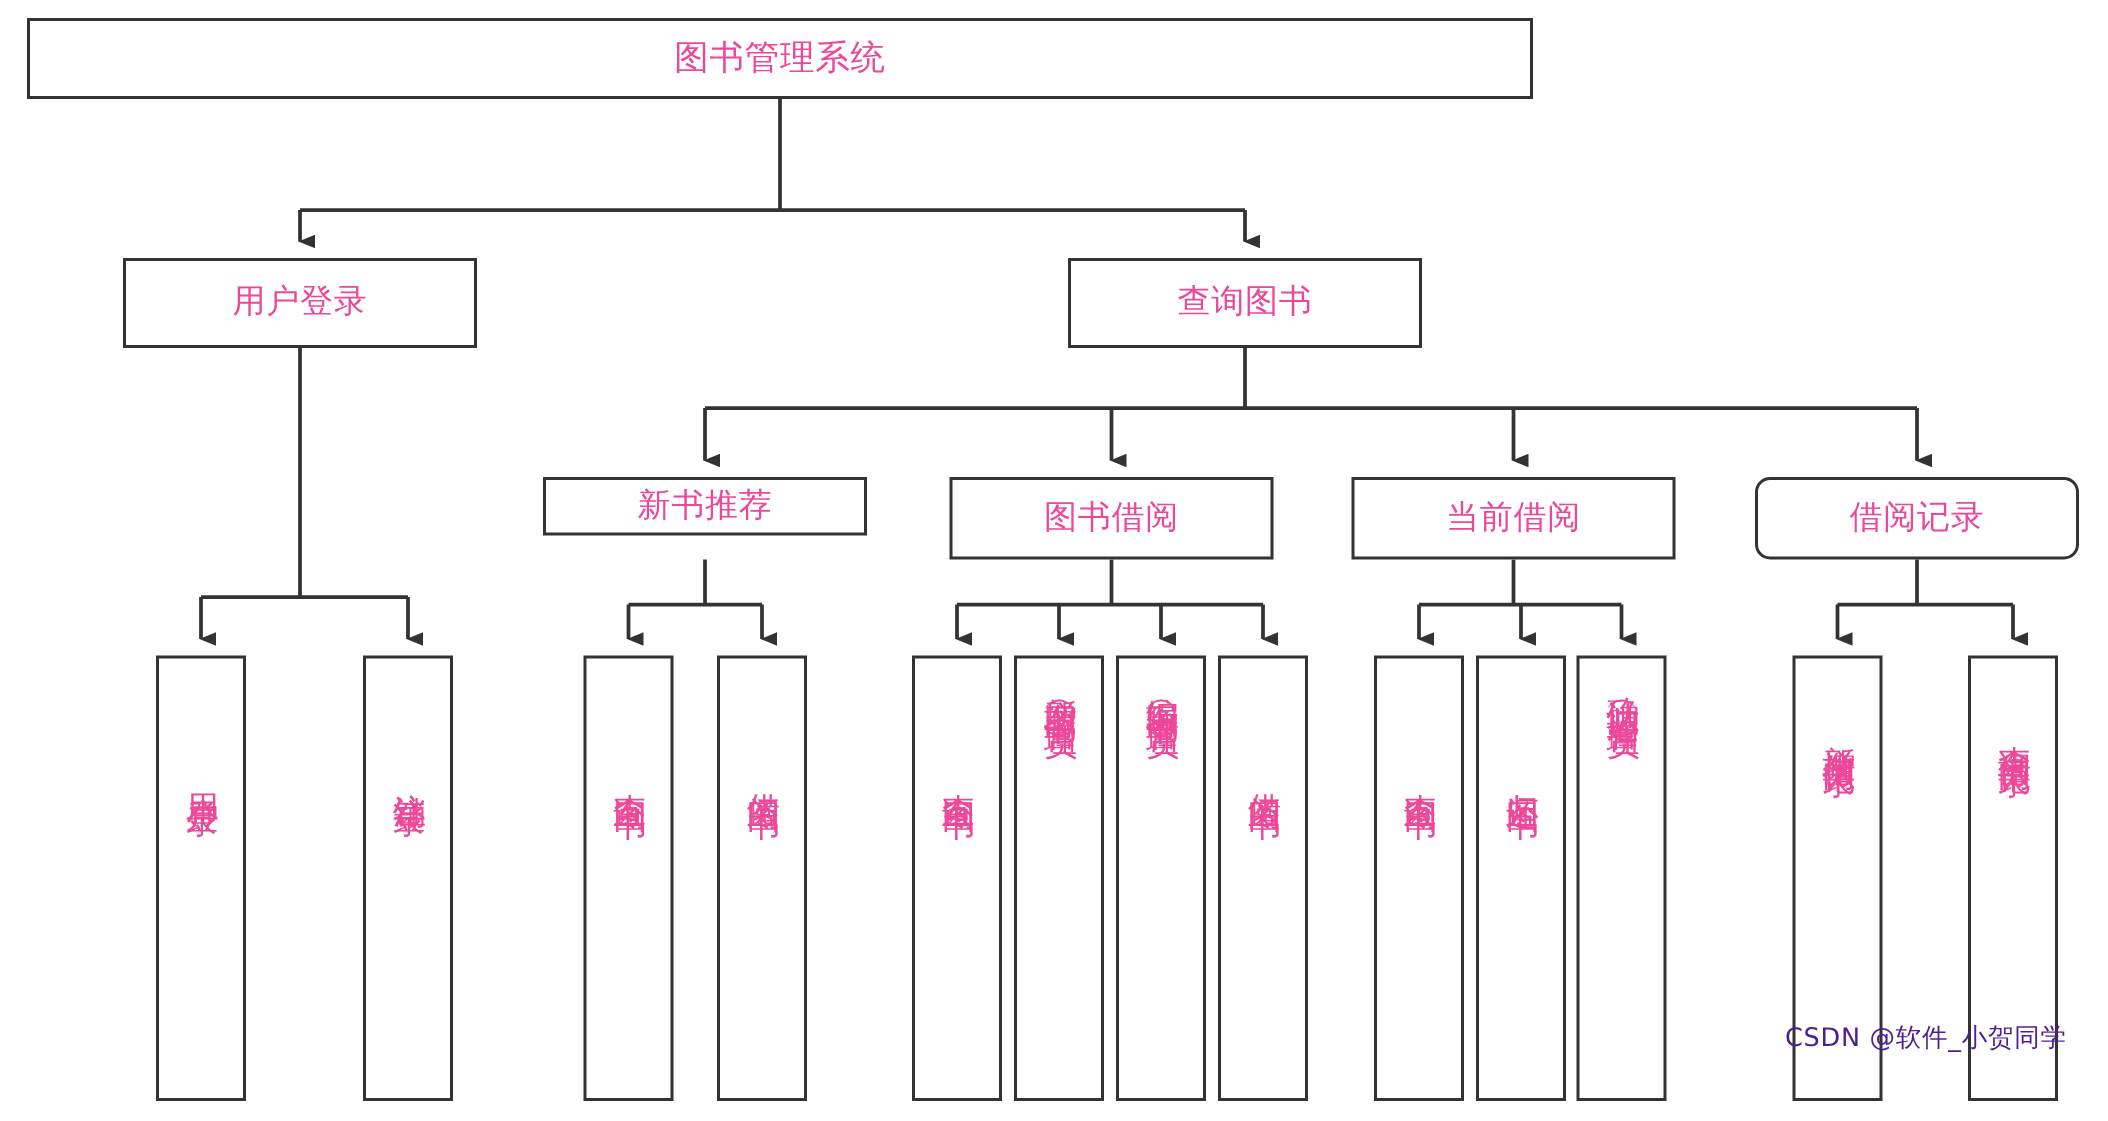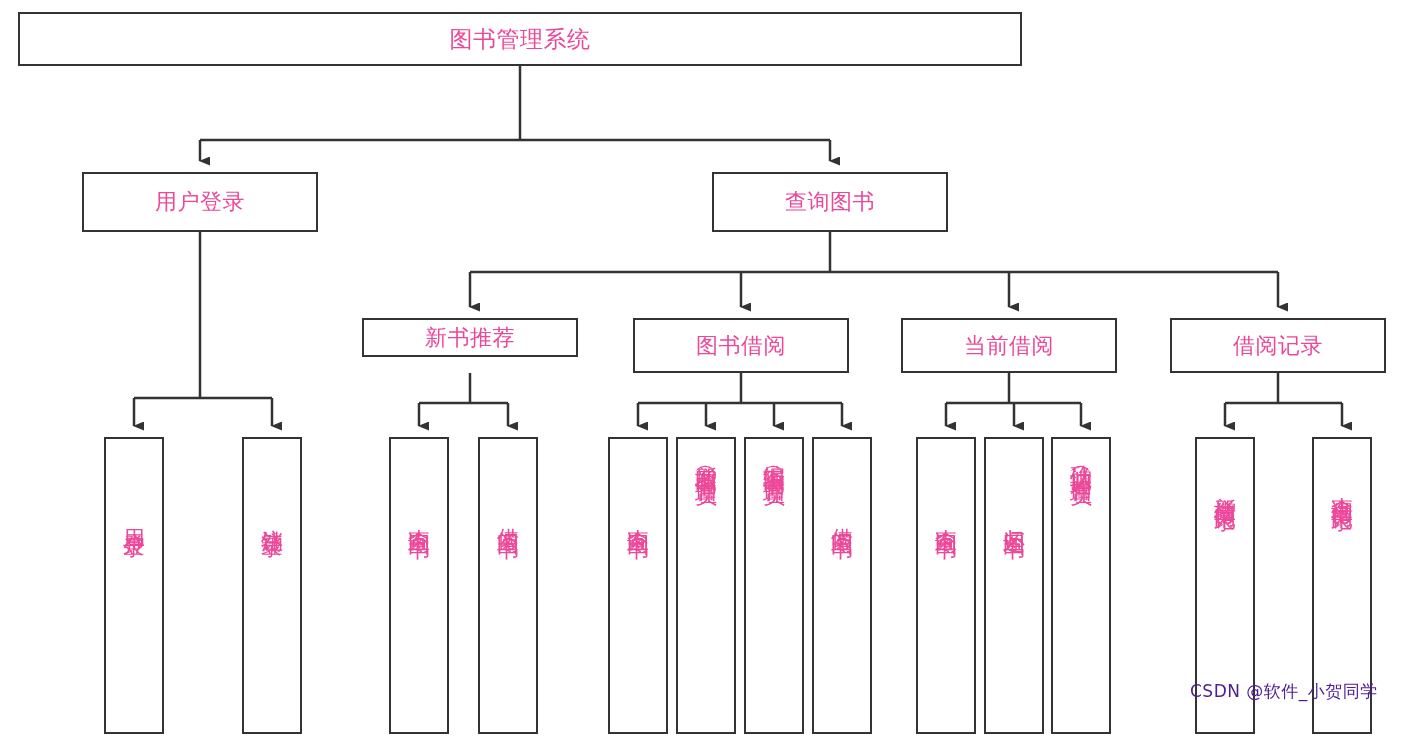--- a/index.html
+++ b/index.html
@@ -136,21 +136,21 @@
       </div>
       <div class="node level-1" style="left: 362px; top: 318px; width: 216px; height: 39px;">
         <span class="node-label">新书推荐</span>
       </div>
       <div class="node level-1" style="left: 633px; top: 318px; width: 216px; height: 55px;">
         <span class="node-label">图书借阅</span>
       </div>
       <div class="node level-1" style="left: 901px; top: 318px; width: 216px; height: 55px;">
         <span class="node-label">当前借阅</span>
       </div>
-      <div class="node level-1" style="left: 1170px; top: 318px; width: 216px; height: 55px;">
+      <div class="node level-1" style="left: 1170px; top: 318px; width: 216px; height: 55px; border-radius: 10px;">
         <span class="node-label">借阅记录</span>
       </div>
       <div class="node level-2 short-label" style="left: 104px; top: 437px; width: 60px; height: 297px;">
         <span class="node-label">用户登录</span>
       </div>
       <div class="node level-2 short-label" style="left: 242px; top: 437px; width: 60px; height: 297px;">
         <span class="node-label">注销登录</span>
       </div>
       <div class="node level-2 short-label" style="left: 389px; top: 437px; width: 60px; height: 297px;">
         <span class="node-label">查询图书</span>

